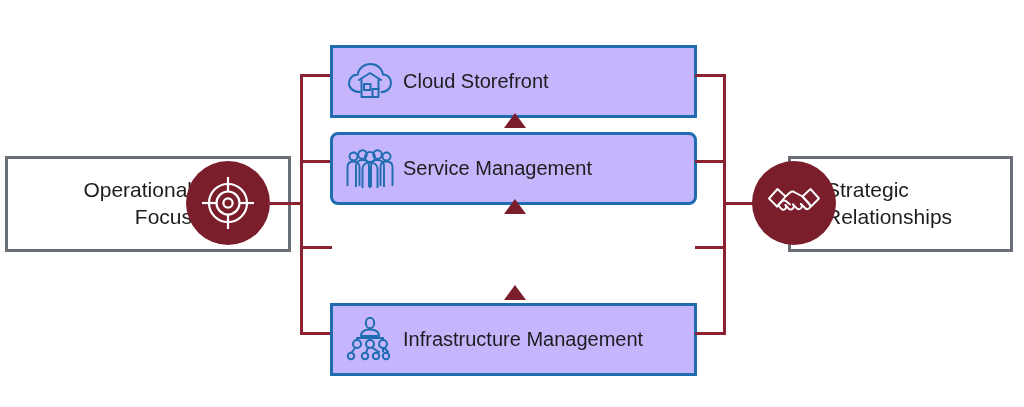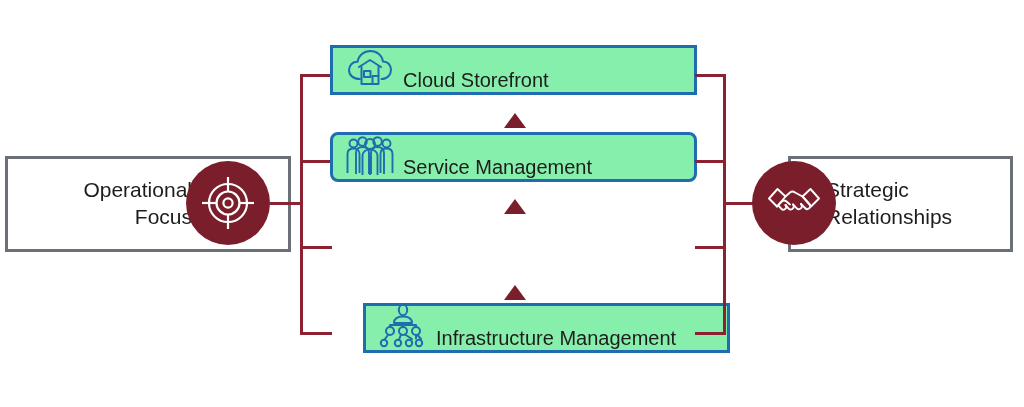--- a/index.html
+++ b/index.html
@@ -69,31 +69,31 @@
   }
   #end-circle-left  { left: 186px; top: 161px; }
   #end-circle-right { left: 752px; top: 161px; }
   .end-circle svg { display: block; }
 
   
   .node-box {
     position: absolute;
     left: 330px;
     width: 367px;
-    height: 50px;
+    height: 73px;
     box-sizing: border-box;
     border: 3px solid #1f6cb0;
-    background: #86efac;
-    display: flex;
-    align-items: flex-end;
+    background: #c4b5fd;
+    display: flex;
+    align-items: center;
   }
   #node-box-0 { top: 45px; }
   #node-box-1 { top: 132px; border-radius: 8px; }
   #node-box-2 { top: 217px; }
-  #node-box-3 { top: 303px; margin-left: 33px; }
+  #node-box-3 { top: 303px; }
 
   .node-icon {
     width: 54px;
     min-width: 54px;
     height: 46px;
     margin-left: 10px;
     display: flex;
     align-items: center;
     justify-content: center;
   }

